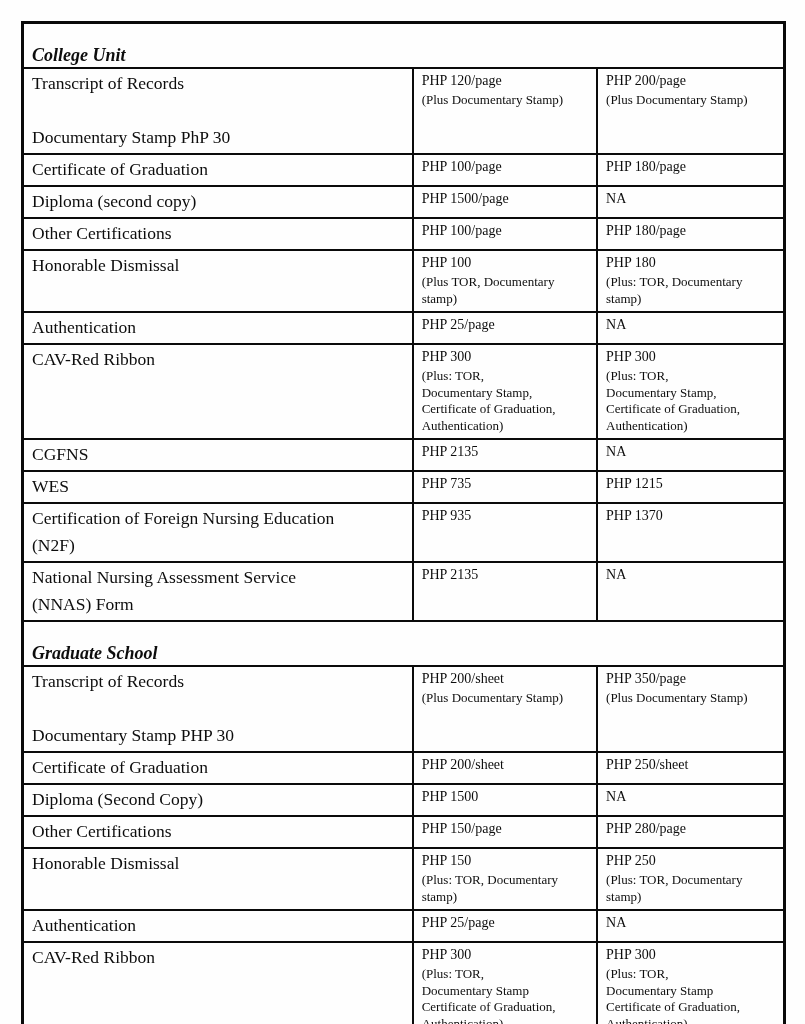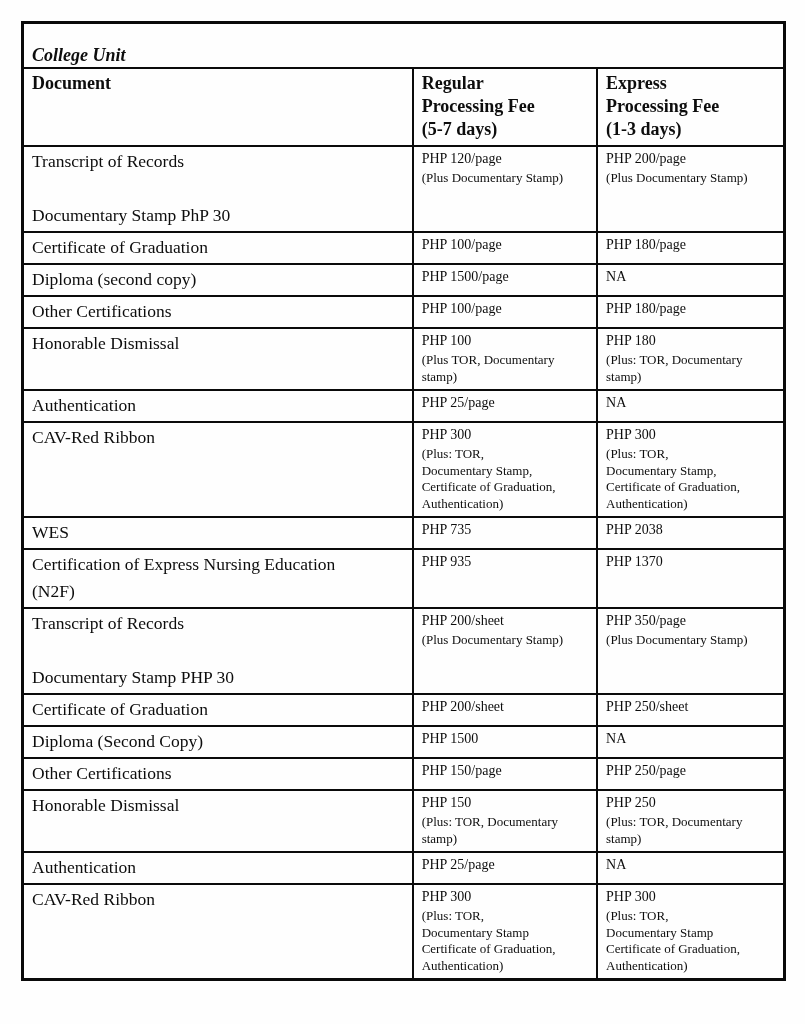--- a/index.html
+++ b/index.html
@@ -82,29 +82,20 @@
     <colgroup>
       <col class="col-doc">
       <col class="col-regular">
       <col class="col-express">
     </colgroup>
     <tbody id="fee-table-body">
   <tr>
     <td class="section-title-cell" colspan="3">College Unit</td>
   </tr>
 
-  <tr>
-    <td class="header-cell">Document</td>
-    <td class="header-cell">Regular
-Processing Fee
-(5-7 days)</td>
-    <td class="header-cell">Express
-Processing Fee
-(1-3 days)</td>
-  </tr>
 
   <tr>
     <td class="doc-cell">Transcript of Records
 
 Documentary Stamp PhP 30</td>
     <td class="fee-cell">
       <span class="fee-amount">PHP 120/page</span>
       <span class="fee-note">(Plus Documentary Stamp)</span>
     </td>
     <td class="fee-cell">
@@ -186,48 +177,74 @@
     </td>
     <td class="fee-cell">
       <span class="fee-amount">PHP 300</span>
       <span class="fee-note">(Plus: TOR,
 Documentary Stamp,
 Certificate of Graduation,
 Authentication)</span>
     </td>
   </tr>
 
+  <tr>
+    <td class="doc-cell">CGFNS</td>
+    <td class="fee-cell">
+      <span class="fee-amount">PHP 2135</span>
+
+    </td>
+    <td class="fee-cell">
+      <span class="fee-amount">NA</span>
+
+    </td>
+  </tr>
 
   <tr>
     <td class="doc-cell">WES</td>
     <td class="fee-cell">
       <span class="fee-amount">PHP 735</span>
 
     </td>
     <td class="fee-cell">
-      <span class="fee-amount">PHP 2038</span>
-
-    </td>
-  </tr>
-
-  <tr>
-    <td class="doc-cell">Certification of Express Nursing Education
+      <span class="fee-amount">PHP 1215</span>
+
+    </td>
+  </tr>
+
+  <tr>
+    <td class="doc-cell">Certification of Foreign Nursing Education
 (N2F)</td>
     <td class="fee-cell">
       <span class="fee-amount">PHP 935</span>
 
     </td>
     <td class="fee-cell">
       <span class="fee-amount">PHP 1370</span>
 
     </td>
   </tr>
 
-
-
+  <tr>
+    <td class="doc-cell">National Nursing Assessment Service
+(NNAS) Form</td>
+    <td class="fee-cell">
+      <span class="fee-amount">PHP 2135</span>
+
+    </td>
+    <td class="fee-cell">
+      <span class="fee-amount">NA</span>
+
+    </td>
+  </tr>
+
+
+  <tr>
+    <td class="section-title-cell" colspan="3">Graduate School</td>
+  </tr>
 
   <tr>
     <td class="doc-cell">Transcript of Records
 
 Documentary Stamp PHP 30</td>
     <td class="fee-cell">
       <span class="fee-amount">PHP 200/sheet</span>
       <span class="fee-note">(Plus Documentary Stamp)</span>
     </td>
     <td class="fee-cell">
@@ -260,21 +277,21 @@
     </td>
   </tr>
 
   <tr>
     <td class="doc-cell">Other Certifications</td>
     <td class="fee-cell">
       <span class="fee-amount">PHP 150/page</span>
 
     </td>
     <td class="fee-cell">
-      <span class="fee-amount">PHP 250/page</span>
+      <span class="fee-amount">PHP 280/page</span>
 
     </td>
   </tr>
 
   <tr>
     <td class="doc-cell">Honorable Dismissal</td>
     <td class="fee-cell">
       <span class="fee-amount">PHP 150</span>
       <span class="fee-note">(Plus: TOR, Documentary
 stamp)</span>

